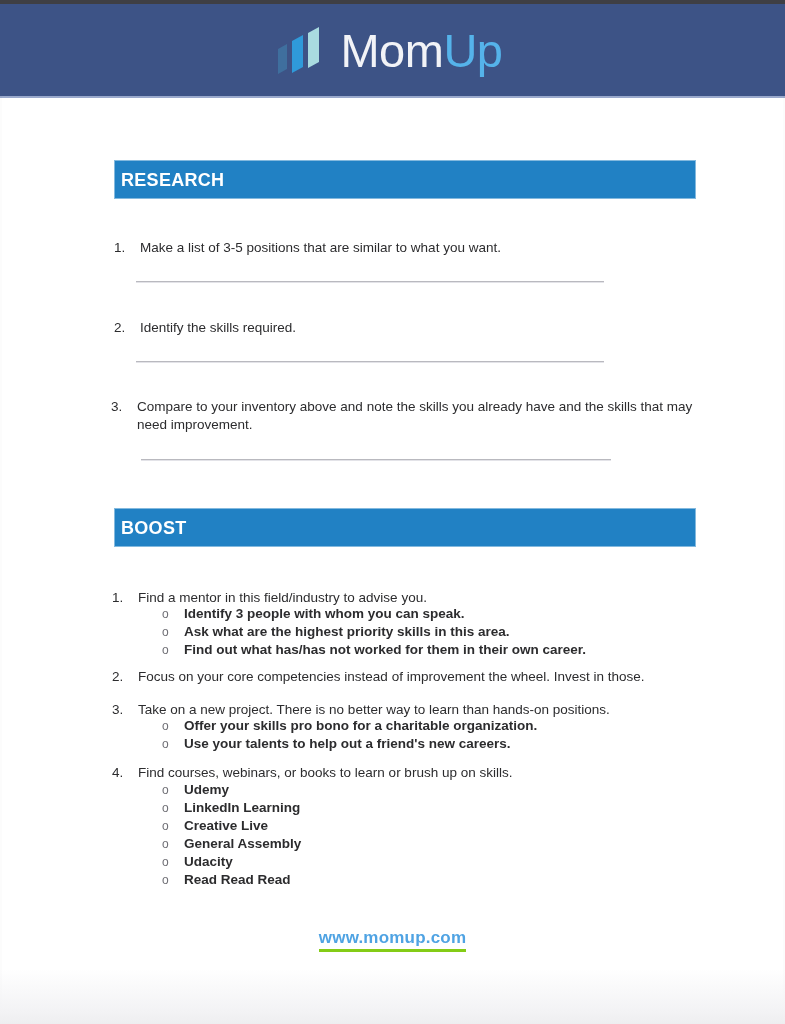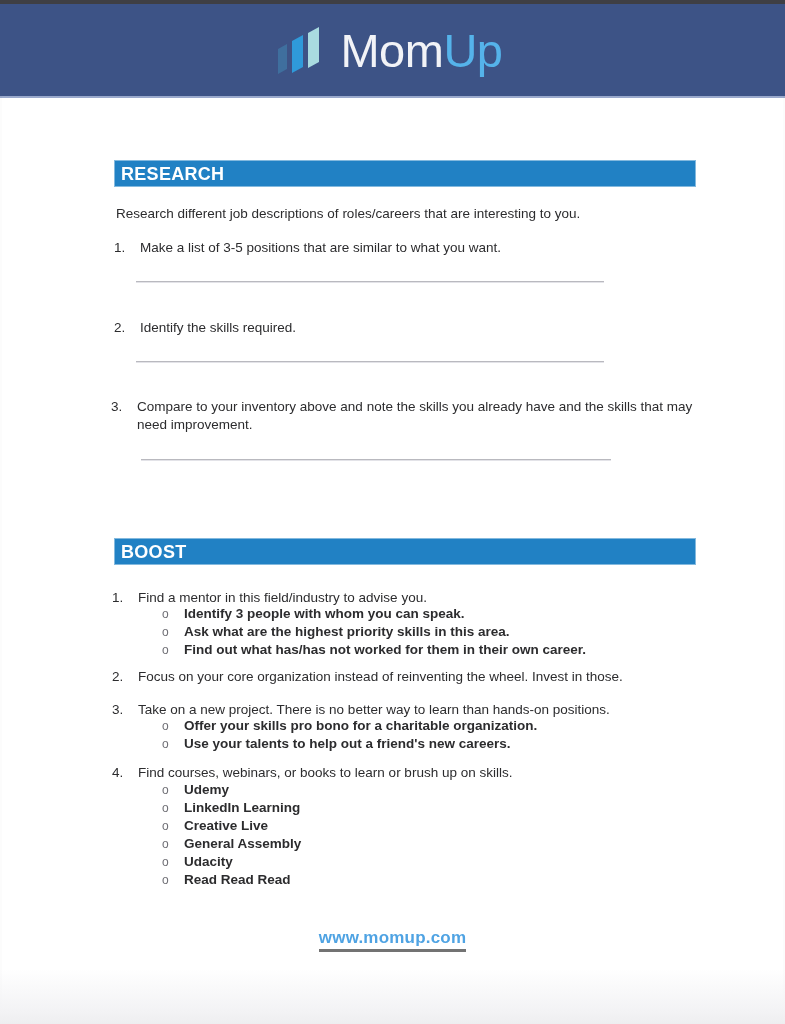--- a/index.html
+++ b/index.html
@@ -69,21 +69,21 @@
     white-space: nowrap;
   }
   .logo-mom { color: #f2f3f7; }
   .logo-up  { color: #55b3ea; }
 
   
   .section-bar {
     position: absolute;
     left: 114px;
     width: 582px;
-    height: 27px;
+    height: 39px;
     background: #2181c4;
     border: 1px solid #83b9de;
     box-sizing: border-box;
     display: flex;
     align-items: center;
   }
   .section-bar-label {
     color: #ffffff;
     font-weight: bold;
     font-size: 18px;
@@ -153,21 +153,21 @@
     left: 0;
     width: 785px;
     text-align: center;
   }
   .footer-link {
     display: inline-block;
     color: #4fa3e3;
     font-weight: bold;
     font-size: 17px;
     text-decoration: none;
-    border-bottom: 3px solid #737373;
+    border-bottom: 3px solid #84cc16;
     padding-bottom: 1px;
     letter-spacing: 0.2px;
   }
 
   
   .sheet-fade {
     position: absolute;
     left: 0; bottom: 0;
     width: 785px;
     height: 55px;
@@ -200,41 +200,40 @@
       </svg>
       <div class="logo-text"><span class="logo-mom">Mom</span><span class="logo-up">Up</span></div>
     </div>
   </div>
   <div class="brand-band-underline"></div>
 
   <div class="section-bar" style="top:160px;">
     <span class="section-bar-label">RESEARCH</span>
   </div>
 
-  <div class="body-text" style="top:205px; left:116px; width:600px;">Research different job descriptions of roles/careers that are interesting to you.</div>
 
   <div class="num-row" style="top:239px; left:114px; width:600px;">
     <span class="num-marker">1.</span>
     <span class="num-body">Make a list of 3-5 positions that are similar to what you want.</span>
   </div>
   <div class="rule" style="top:281px; left:136px; width:468px;"></div>
 
   <div class="num-row" style="top:319px; left:114px; width:600px;">
     <span class="num-marker">2.</span>
     <span class="num-body">Identify the skills required.</span>
   </div>
   <div class="rule" style="top:361px; left:136px; width:468px;"></div>
 
   <div class="num-row" style="top:398px; left:111px; width:592px;">
     <span class="num-marker">3.</span>
     <span class="num-body">Compare to your inventory above and note the skills you already have and the skills that may need improvement.</span>
   </div>
   <div class="rule" style="top:459px; left:141px; width:470px;"></div>
 
-  <div class="section-bar" style="top:508px;margin-top:30px;">
+  <div class="section-bar" style="top:508px;">
     <span class="section-bar-label">BOOST</span>
   </div>
 
 
   <div class="num-row" style="top:589px; left:112px; width:600px;">
     <span class="num-marker">1.</span>
     <span class="num-body">Find a mentor in this field/industry to advise you.</span>
   </div>
   <div class="sub-list" style="top:605px; left:162px; width:540px;">
     <div class="sub-item">
@@ -246,21 +245,21 @@
       <span class="sub-label">Ask what are the highest priority skills in this area.</span>
     </div>
     <div class="sub-item">
       <span class="sub-marker">o</span>
       <span class="sub-label">Find out what has/has not worked for them in their own career.</span>
     </div>
   </div>
 
   <div class="num-row" style="top:668px; left:112px; width:600px;">
     <span class="num-marker">2.</span>
-    <span class="num-body">Focus on your core organization instead of reinventing the wheel. Invest in those.</span>
+    <span class="num-body">Focus on your core competencies instead of improvement the wheel. Invest in those.</span>
   </div>
 
   <div class="num-row" style="top:701px; left:112px; width:600px;">
     <span class="num-marker">3.</span>
     <span class="num-body">Take on a new project.  There is no better way to learn than hands-on positions.</span>
   </div>
   <div class="sub-list" style="top:717px; left:162px; width:540px;">
     <div class="sub-item">
       <span class="sub-marker">o</span>
       <span class="sub-label">Offer your skills pro bono for a charitable organization.</span>

